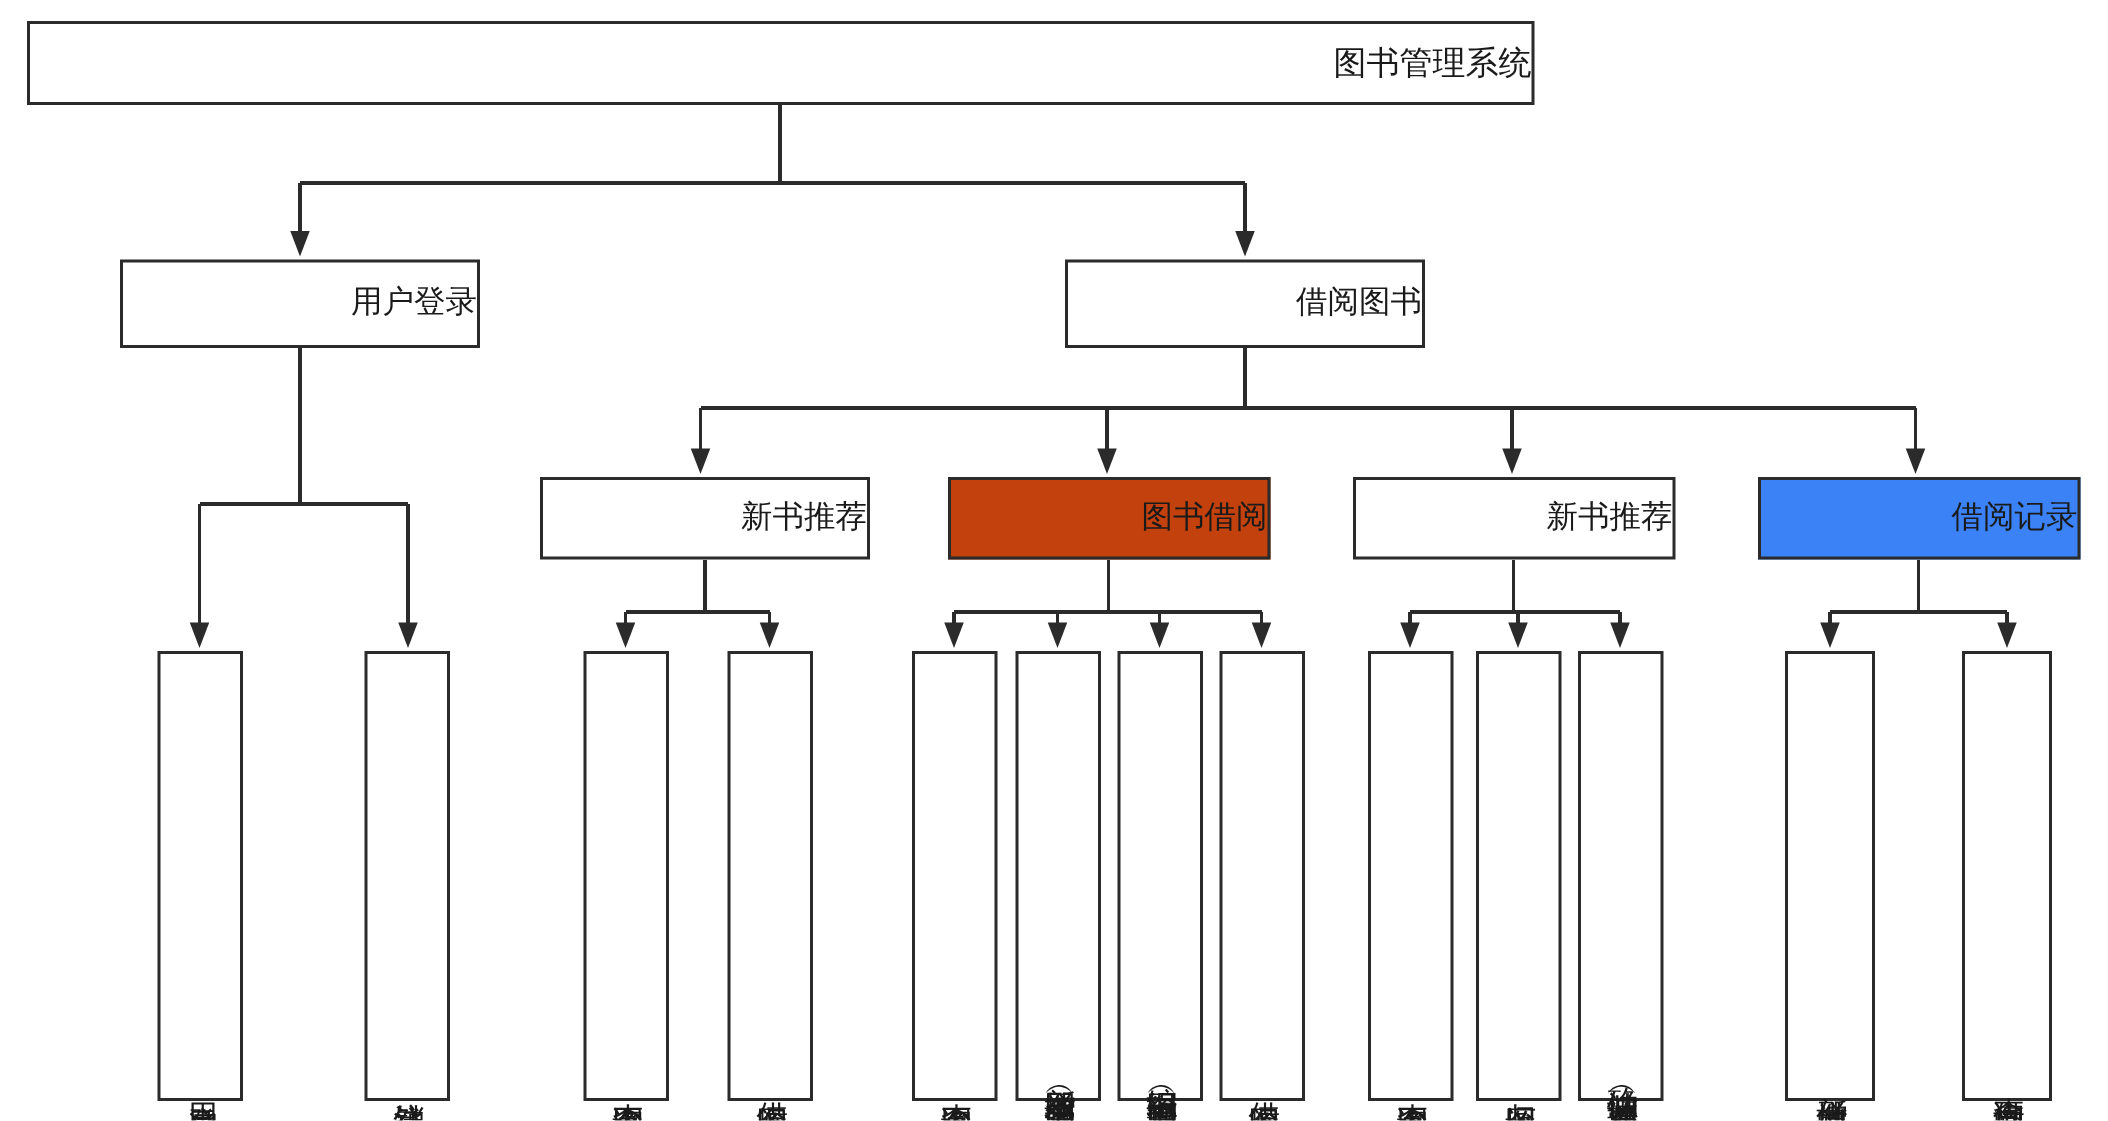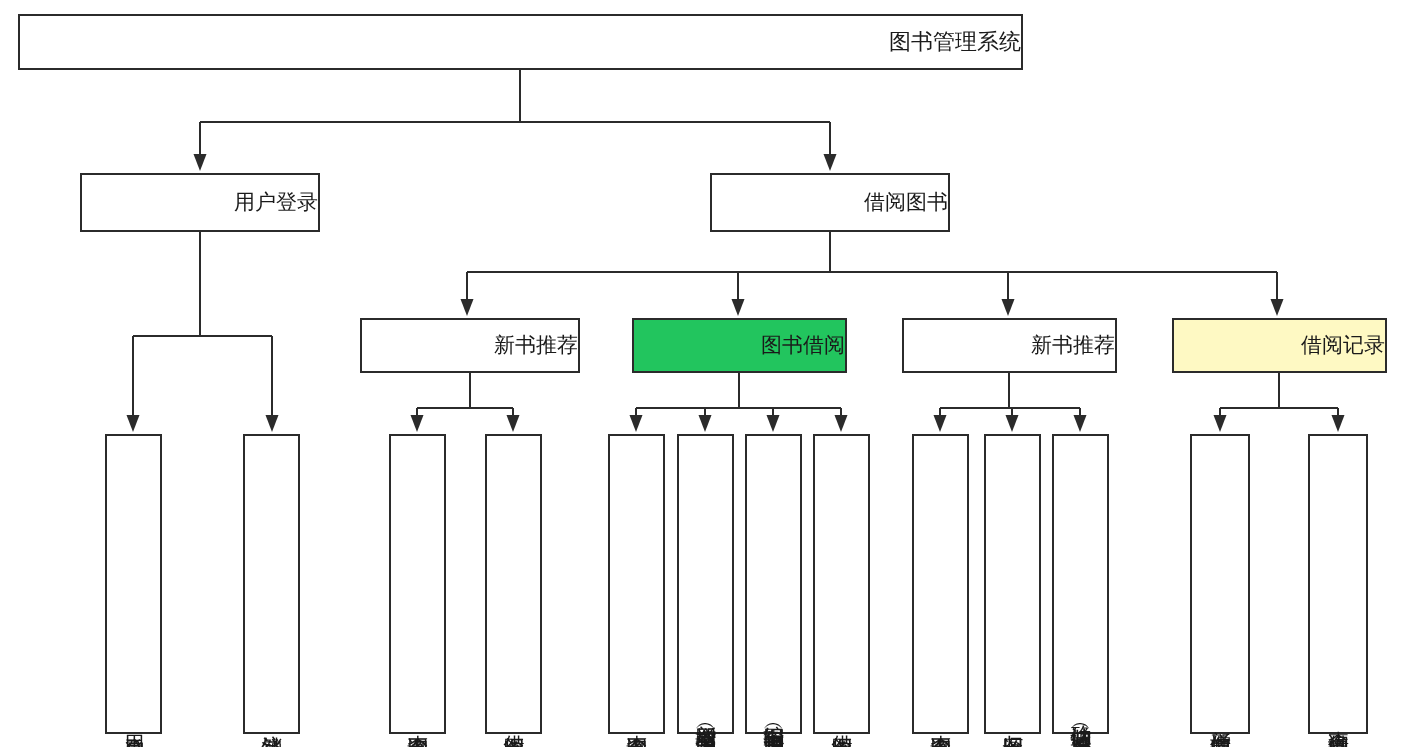--- a/index.html
+++ b/index.html
@@ -136,27 +136,27 @@
       </div>
       <div class="node-box level2" style="left: 80px; top: 173px; width: 240px; height: 59px; border-color: rgb(43, 43, 43); background: rgb(255, 255, 255); color: rgb(26, 26, 26);">
         <span class="node-label">用户登录</span>
       </div>
       <div class="node-box level2" style="left: 710px; top: 173px; width: 240px; height: 59px; border-color: rgb(43, 43, 43); background: rgb(255, 255, 255); color: rgb(26, 26, 26);">
         <span class="node-label">借阅图书</span>
       </div>
       <div class="node-box level3" style="left: 360px; top: 318px; width: 220px; height: 55px; border-color: rgb(43, 43, 43); background: rgb(255, 255, 255); color: rgb(26, 26, 26); padding-left: 12px;">
         <span class="node-label">新书推荐</span>
       </div>
-      <div class="node-box level3" style="left: 632px; top: 318px; width: 215px; height: 55px; border-color: rgb(43, 43, 43); background: #22c55e; color: rgb(26, 26, 26);">
+      <div class="node-box level3" style="left: 632px; top: 318px; width: 215px; height: 55px; border-color: rgb(43, 43, 43); background: #c2410c; color: rgb(26, 26, 26);">
         <span class="node-label">图书借阅</span>
       </div>
       <div class="node-box level3" style="left: 902px; top: 318px; width: 215px; height: 55px; border-color: rgb(43, 43, 43); background: rgb(255, 255, 255); color: rgb(26, 26, 26);">
         <span class="node-label">新书推荐</span>
       </div>
-      <div class="node-box level3" style="left: 1172px; top: 318px; width: 215px; height: 55px; border-color: rgb(43, 43, 43); background: #fef9c3; color: rgb(26, 26, 26);">
+      <div class="node-box level3" style="left: 1172px; top: 318px; width: 215px; height: 55px; border-color: rgb(43, 43, 43); background: #3b82f6; color: rgb(26, 26, 26);">
         <span class="node-label">借阅记录</span>
       </div>
       <div class="node-box leaf" style="left: 105px; top: 434px; width: 57px; height: 300px; border-color: rgb(43, 43, 43); background: rgb(255, 255, 255); color: rgb(26, 26, 26);">
         <span class="node-label">用户登录</span>
       </div>
       <div class="node-box leaf" style="left: 243px; top: 434px; width: 57px; height: 300px; border-color: rgb(43, 43, 43); background: rgb(255, 255, 255); color: rgb(26, 26, 26);">
         <span class="node-label">注销登录</span>
       </div>
       <div class="node-box leaf" style="left: 389px; top: 434px; width: 57px; height: 300px; border-color: rgb(43, 43, 43); background: rgb(255, 255, 255); color: rgb(26, 26, 26);">
         <span class="node-label">查询图书</span>

